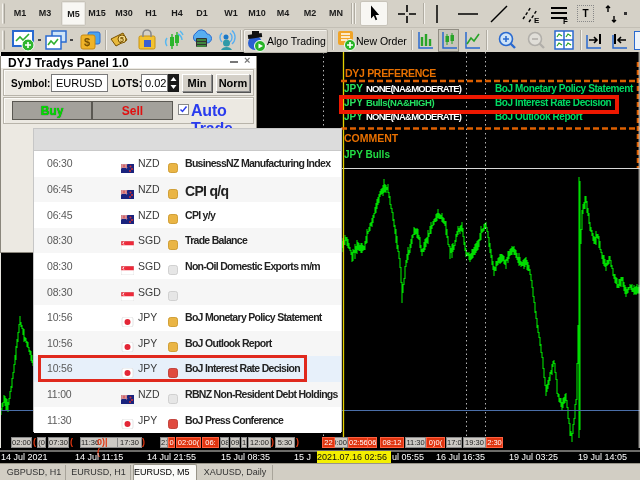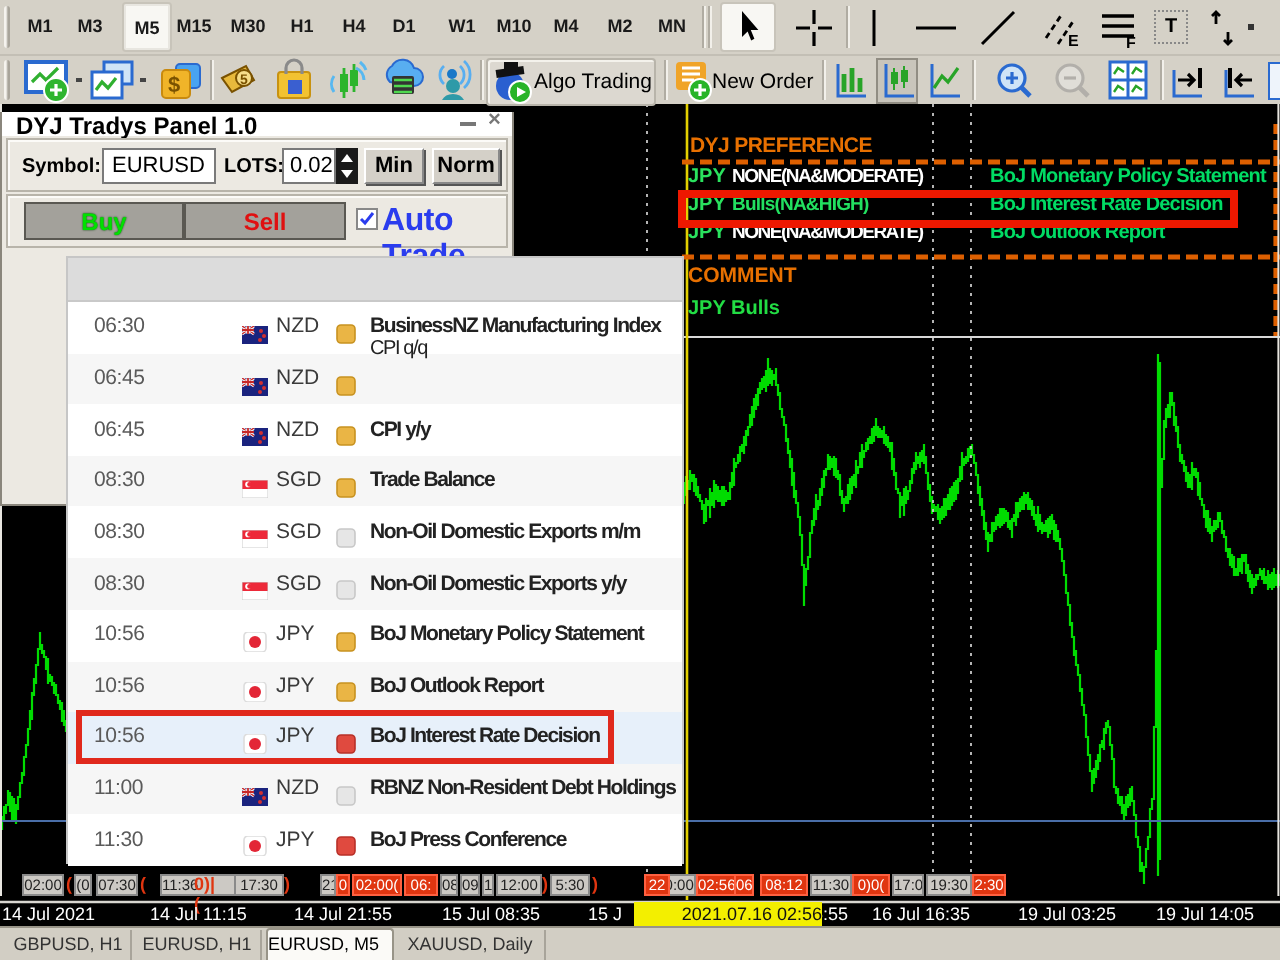--- a/index.html
+++ b/index.html
@@ -276,21 +276,21 @@
         <path d="M3 0 V4 M0 2 H6" stroke="#fff" stroke-width="1.5"></path>
         <path d="M3 0 V4 M0 2 H6" stroke="#c62828" stroke-width="0.9"></path>
         <circle cx="9.5" cy="2.5" r="1" fill="#d32f2f"></circle>
         <circle cx="11" cy="5" r="1" fill="#d32f2f"></circle>
         <circle cx="9" cy="7" r="1" fill="#d32f2f"></circle>
       </svg></div>
 <div class="abs" style="left:104px;top:54.0px;font-size:10.5px;color:#3a3a3a">NZD</div>
 <div class="abs" style="left:134px;top:55.5px"><svg width="10" height="10">
         <rect x="0.5" y="0.5" width="9" height="9" rx="2" fill="#eab545" stroke="#c89220" stroke-width="0.8"></rect>
       </svg></div>
-<div class="abs" style="left:151px;top:40px;font-size:10px;font-weight:400;color:#222;letter-spacing:-0.7px;white-space:nowrap">CPI q/q</div>
+<div class="abs" style="left:151px;top:54.0px;font-size:14px;font-weight:700;color:#222;letter-spacing:-0.7px;white-space:nowrap">CPI q/q</div>
 <div class="abs" style="left:0;top:73.3px;width:307px;height:25.6px;background:#ffffff"></div>
 <div class="abs" style="left:13px;top:79.6px;font-size:10.5px;color:#5a5a5a;letter-spacing:-0.2px">06:45</div>
 <div class="abs" style="left:87px;top:81.1px"><svg width="13" height="9" style="margin-top:0">
         <rect width="13" height="9" fill="#1a237e"></rect>
         <path d="M0 0 L6 4 M6 0 L0 4" stroke="#fff" stroke-width="1.4"></path>
         <path d="M0 0 L6 4 M6 0 L0 4" stroke="#c62828" stroke-width="0.7"></path>
         <path d="M3 0 V4 M0 2 H6" stroke="#fff" stroke-width="1.5"></path>
         <path d="M3 0 V4 M0 2 H6" stroke="#c62828" stroke-width="0.9"></path>
         <circle cx="9.5" cy="2.5" r="1" fill="#d32f2f"></circle>
         <circle cx="11" cy="5" r="1" fill="#d32f2f"></circle>
@@ -335,21 +335,20 @@
         <rect width="13" height="4.5" fill="#ed2939"></rect>
         <rect y="4.5" width="13" height="4.5" fill="#fff"></rect>
         <rect width="13" height="9" fill="none" stroke="#ccc" stroke-width="0.5"></rect>
         <circle cx="3" cy="2.2" r="1.4" fill="#fff"></circle>
         <circle cx="3.8" cy="2.2" r="1.2" fill="#ed2939"></circle>
       </svg></div>
 <div class="abs" style="left:104px;top:156.5px;font-size:10.5px;color:#3a3a3a">SGD</div>
 <div class="abs" style="left:134px;top:158.0px"><svg width="10" height="10">
         <rect x="0.5" y="0.5" width="9" height="9" rx="2" fill="#e6e6e6" stroke="#c8c8c8" stroke-width="0.8"></rect>
       </svg></div>
-<div class="abs" style="left:151px;top:156.5px;font-size:10.5px;font-weight:600;color:#222;letter-spacing:-0.7px;white-space:nowrap">Non-Oil Domestic Exports y/y</div>
 <div class="abs" style="left:0;top:175.8px;width:307px;height:25.6px;background:#ffffff"></div>
 <div class="abs" style="left:13px;top:182.2px;font-size:10.5px;color:#5a5a5a;letter-spacing:-0.2px">10:56</div>
 <div class="abs" style="left:87px;top:183.7px"><svg width="13" height="10">
         <rect x="1" width="11" height="10" rx="2" fill="#fff" stroke="#ddd" stroke-width="0.8"></rect>
         <circle cx="6.5" cy="5" r="3" fill="#e32636"></circle>
       </svg></div>
 <div class="abs" style="left:104px;top:182.2px;font-size:10.5px;color:#3a3a3a">JPY</div>
 <div class="abs" style="left:134px;top:183.7px"><svg width="10" height="10">
         <rect x="0.5" y="0.5" width="9" height="9" rx="2" fill="#eab545" stroke="#c89220" stroke-width="0.8"></rect>
       </svg></div>
@@ -441,20 +440,20 @@
 <div id="axis" class="abs">
 <div class="axlbl" style="left:1px">14 Jul 2021</div>
 <div class="axlbl" style="left:75px">14 Jul 11:15</div>
 <div class="axlbl" style="left:147px">14 Jul 21:55</div>
 <div class="axlbl" style="left:221px">15 Jul 08:35</div>
 <div class="axlbl" style="left:294px">15 J</div>
 <div class="axlbl" style="left:392px">ul 05:55</div>
 <div class="axlbl" style="left:436px">16 Jul 16:35</div>
 <div class="axlbl" style="left:509px">19 Jul 03:25</div>
 <div class="axlbl" style="left:578px">19 Jul 14:05</div>
-<div class="abs" style="left:317px;top:451px;width:94px;height:12px;background:#f3ef00;color:#111;font-size:9px;line-height:12px;text-align:right">2021.07.16 02:56</div>
+<div class="abs" style="left:317px;top:451px;width:74px;height:12px;background:#f3ef00;color:#111;font-size:9px;line-height:12px;text-align:left">2021.07.16 02:56</div>
 </div>
 <div id="tabs" class="abs">
 <div class="abs" style="left:3px;top:1px;width:63px;height:16px;color:#333;font-size:9px;text-align:center;line-height:15px;border-right:1px solid #a8a49a">GBPUSD, H1</div>
 <div class="abs" style="left:67px;top:1px;width:64px;height:16px;color:#333;font-size:9px;text-align:center;line-height:15px;border-right:1px solid #a8a49a">EURUSD, H1</div>
 <div class="abs" style="left:133px;top:0px;width:64px;height:17px;color:#000;font-size:9px;text-align:left;line-height:15px;background:#fbfaf7;border:1px solid #989488;border-bottom:none;border-radius:2px 2px 0 0">EURUSD, M5</div>
 <div class="abs" style="left:198px;top:1px;width:75px;height:16px;color:#333;font-size:9px;text-align:center;line-height:15px;border-right:1px solid #a8a49a">XAUUSD, Daily</div>
 </div>
 
 </body></html>

